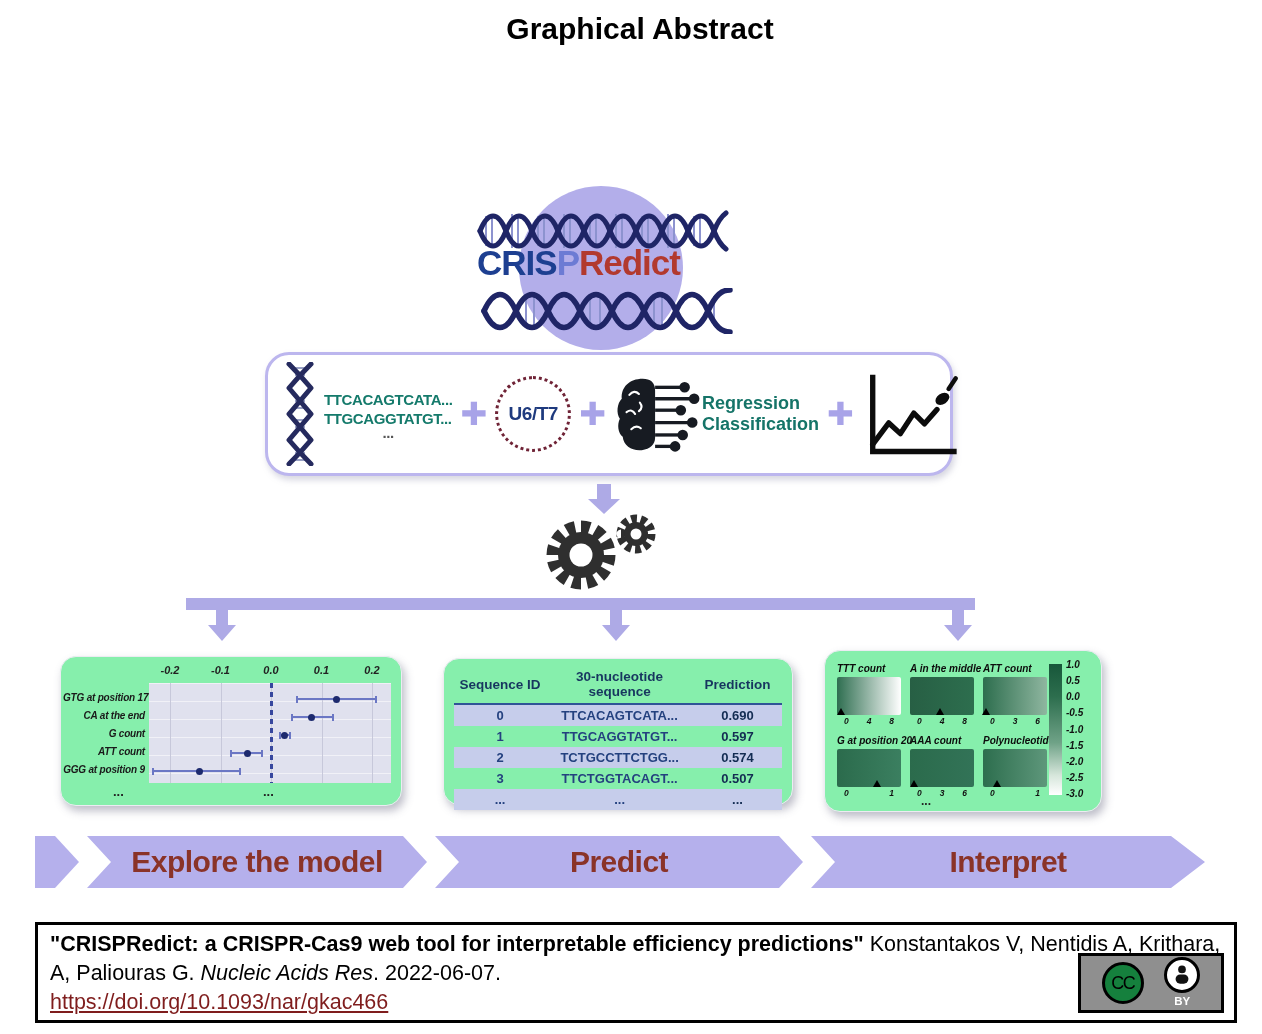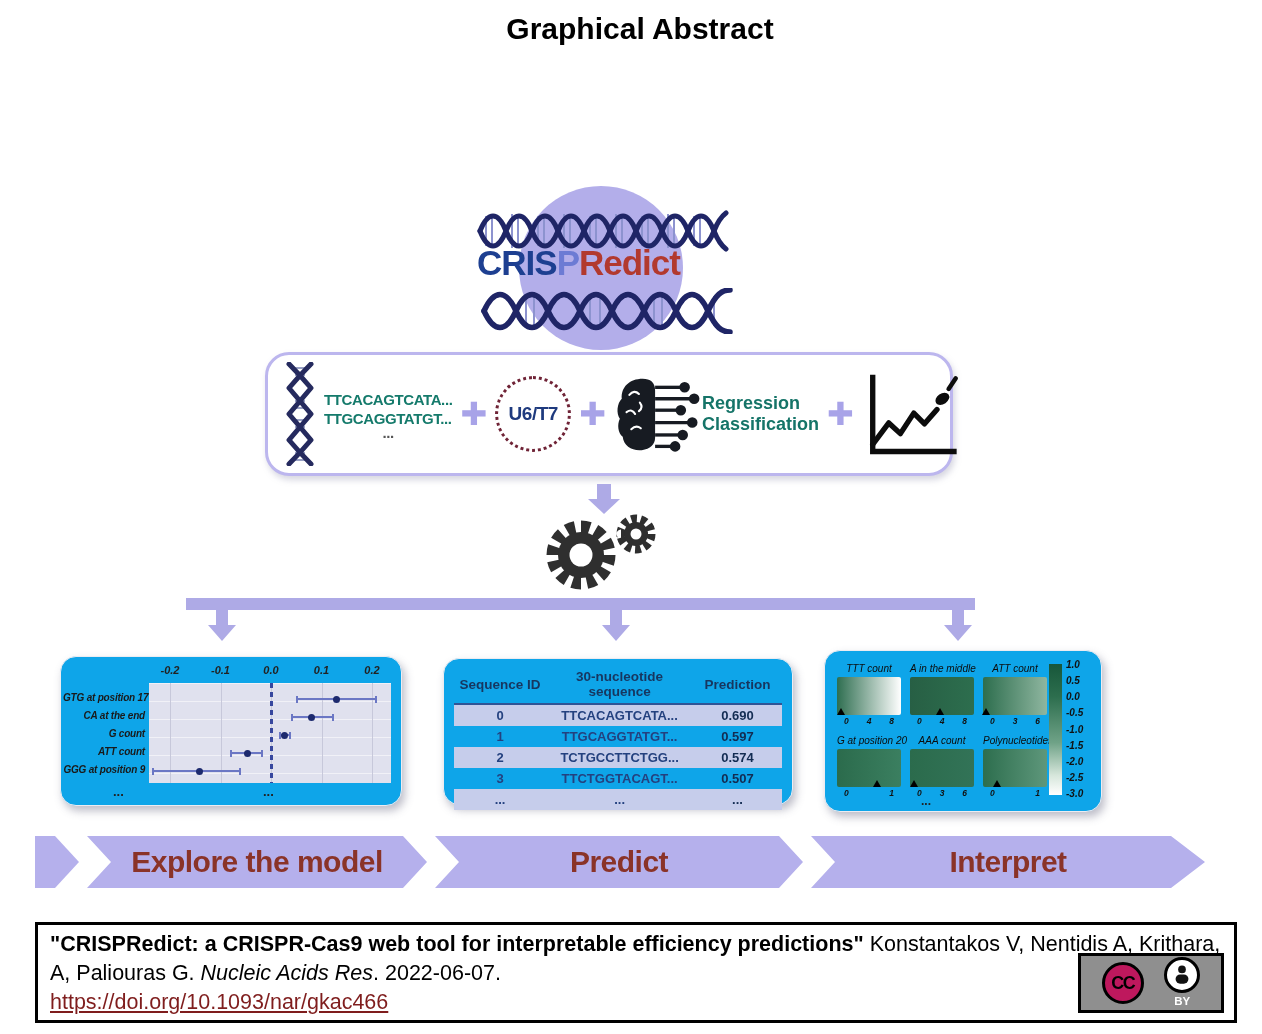--- a/index.html
+++ b/index.html
@@ -28,21 +28,21 @@
   .u6t7{width:70px;height:70px;border:3px dotted #6f2336;border-radius:50%;display:flex;align-items:center;
         justify-content:center;font-weight:bold;font-size:19px;color:#1e3a7e;letter-spacing:-0.5px;flex:0 0 auto;}
   .regcls{font-size:18px;font-weight:bold;color:#157468;line-height:1.15;margin-left:2px;white-space:nowrap;}
 
   
   .block-arrow-stem{position:absolute;background:#aeaae6;}
   .block-arrow-head{position:absolute;width:0;height:0;}
   .branch-bar{position:absolute;left:186px;top:598px;width:789px;height:12px;background:#aeaae6;}
 
   
-  .card{position:absolute;background:#0ea5e9;border-radius:16px;border:1px solid #ececf2;
+  .card{position:absolute;background:#86efac;border-radius:16px;border:1px solid #ececf2;
         box-shadow:3px 5px 8px rgba(110,110,135,.45);}
   #forest-plot{left:60px;top:656px;width:340px;height:148px;}
   #predict-card{left:443px;top:658px;width:350px;height:147px;padding:8px 10px 0;box-sizing:border-box;}
   #interpret-card{left:824px;top:650px;width:276px;height:160px;}
 
   
   .fp-bg{position:absolute;background:#e0e1ee;
          background-image:repeating-linear-gradient(180deg,rgba(255,255,255,.55) 0 1px,transparent 1px 18px);}
   .fp-tick{position:absolute;top:7px;width:34px;text-align:center;font-size:11px;font-weight:bold;font-style:italic;color:#222;}
   .fp-grid{position:absolute;width:1px;background:#c7c8da;}
@@ -56,43 +56,43 @@
 
   
   #predict-card table{width:100%;border-collapse:collapse;table-layout:fixed;}
   #predict-card th{color:#17365f;font-weight:bold;font-size:13.5px;padding:2px 1px 4px;border-bottom:2.5px solid #2f5496;text-align:center;}
   #predict-card td{text-align:center;color:#24417f;font-weight:600;font-size:13px;padding:3px 1px;}
   #predict-card tbody tr:nth-child(odd){background:#c6cdeb;}
   #predict-card td.pred{font-weight:bold;color:#132c52;}
 
   
   .hm-grid{position:absolute;left:12px;top:12px;display:grid;grid-template-columns:repeat(3,64px);column-gap:9px;row-gap:9px;}
-  .hm-title{font-size:10px;font-weight:normal;font-style:italic;text-align:center;white-space:nowrap;margin-bottom:3px;color:#0c0c0c;}
+  .hm-title{font-size:10px;font-weight:bold;font-style:italic;text-align:left;white-space:nowrap;margin-bottom:3px;color:#0c0c0c;}
   .hm-box{height:38px;position:relative;border-radius:2px;}
   .hm-marker{position:absolute;bottom:0;width:0;height:0;border-left:4px solid transparent;border-right:4px solid transparent;border-bottom:7px solid #000;}
   .hm-ticks{display:flex;justify-content:space-between;padding:1px 7px 0;font-size:8.5px;font-weight:bold;font-style:italic;color:#111;}
   .colorbar{position:absolute;left:224px;top:13px;width:13px;height:131px;
             background:linear-gradient(180deg,#17573a 0%,#2d6e4e 25%,#6fa287 60%,#d6e6db 85%,#ffffff 100%);}
   .cb-ticks{position:absolute;left:241px;top:8px;height:140px;display:flex;flex-direction:column;justify-content:space-between;
             font-size:10px;font-weight:bold;font-style:italic;color:#111;}
   .hm-ellipsis{position:absolute;left:96px;top:143px;font-size:12px;font-weight:bold;color:#222;}
 
   
   .banner{position:absolute;left:35px;top:836px;width:1172px;height:52px;}
   .banner .seg{position:absolute;top:0;height:52px;background:#b5b0ec;display:flex;align-items:center;justify-content:center;}
   .banner .seg span{font-size:30px;font-weight:bold;color:#8a3328;letter-spacing:-0.5px;text-align:right;}
 
   
   .citation{position:absolute;left:35px;top:922px;width:1202px;height:101px;border:3px solid #000;
             box-sizing:border-box;padding:5px 12px;font-size:21.5px;line-height:1.36;color:#000;}
   .citation .doi{color:#7f1d1d;text-decoration:underline;}
   .cc-badge{position:absolute;right:10px;bottom:7px;width:146px;height:60px;background:#8f8f8f;border:3px solid #000;
             display:flex;align-items:center;justify-content:space-evenly;box-sizing:border-box;}
-  .cc-circle{width:42px;height:42px;border-radius:50%;background:#be185d;border:3px solid #000;display:flex;
-             align-items:center;justify-content:center;font-weight:bold;font-size:18px;letter-spacing:-1.5px;color:#000;box-sizing:border-box;}
+  .cc-circle{width:42px;height:42px;border-radius:50%;background:#15803d;border:3px solid #000;display:flex;
+             align-items:center;justify-content:center;font-weight:normal;font-size:18px;letter-spacing:-1.5px;color:#000;box-sizing:border-box;}
   .by-col{display:flex;flex-direction:column;align-items:center;}
   .person-circle{width:36px;height:36px;border-radius:50%;background:#fff;border:3px solid #000;display:flex;
                  align-items:center;justify-content:center;box-sizing:border-box;}
   .by-label{font-size:11.5px;font-weight:bold;color:#fff;margin-top:1px;}
 </style>
 </head>
 <body>
 
 <div class="canvas">
 
@@ -253,21 +253,21 @@
       <div class="fp-label" style="top: 71px;">G count</div>
       <div class="fp-ci" style="left: 217.575px; top: 77px; width: 12.625px;"></div>
       <div class="fp-cap" style="left: 217.575px; top: 74.5px;"></div>
       <div class="fp-cap" style="left: 228.2px; top: 74.5px;"></div>
       <div class="fp-dot" style="left: 220.135px; top: 74.5px;"></div>
       <div class="fp-label" style="top: 89px;">ATT count</div>
       <div class="fp-ci" style="left: 168.59px; top: 95px; width: 33.835px;"></div>
       <div class="fp-cap" style="left: 168.59px; top: 92.5px;"></div>
       <div class="fp-cap" style="left: 200.425px; top: 92.5px;"></div>
       <div class="fp-dot" style="left: 182.765px; top: 92.5px;"></div>
-      <div class="fp-label" style="top: 107px;">GGG at position 9</div>
+      <div class="fp-label" style="top: 107px; text-align: center;">GGG at position 9</div>
       <div class="fp-ci" style="left: 91.325px; top: 113px; width: 88.375px;"></div>
       <div class="fp-cap" style="left: 91.325px; top: 110.5px;"></div>
       <div class="fp-cap" style="left: 177.7px; top: 110.5px;"></div>
       <div class="fp-dot" style="left: 134.79px; top: 110.5px;"></div>
       <div class="fp-ellipsis" style="left: 52px; top: 127px;">...</div>
       <div class="fp-ellipsis" style="left: 202px; top: 127px;">...</div>
     </div>
   <div class="card" id="predict-card">
       <table>
         <thead>

